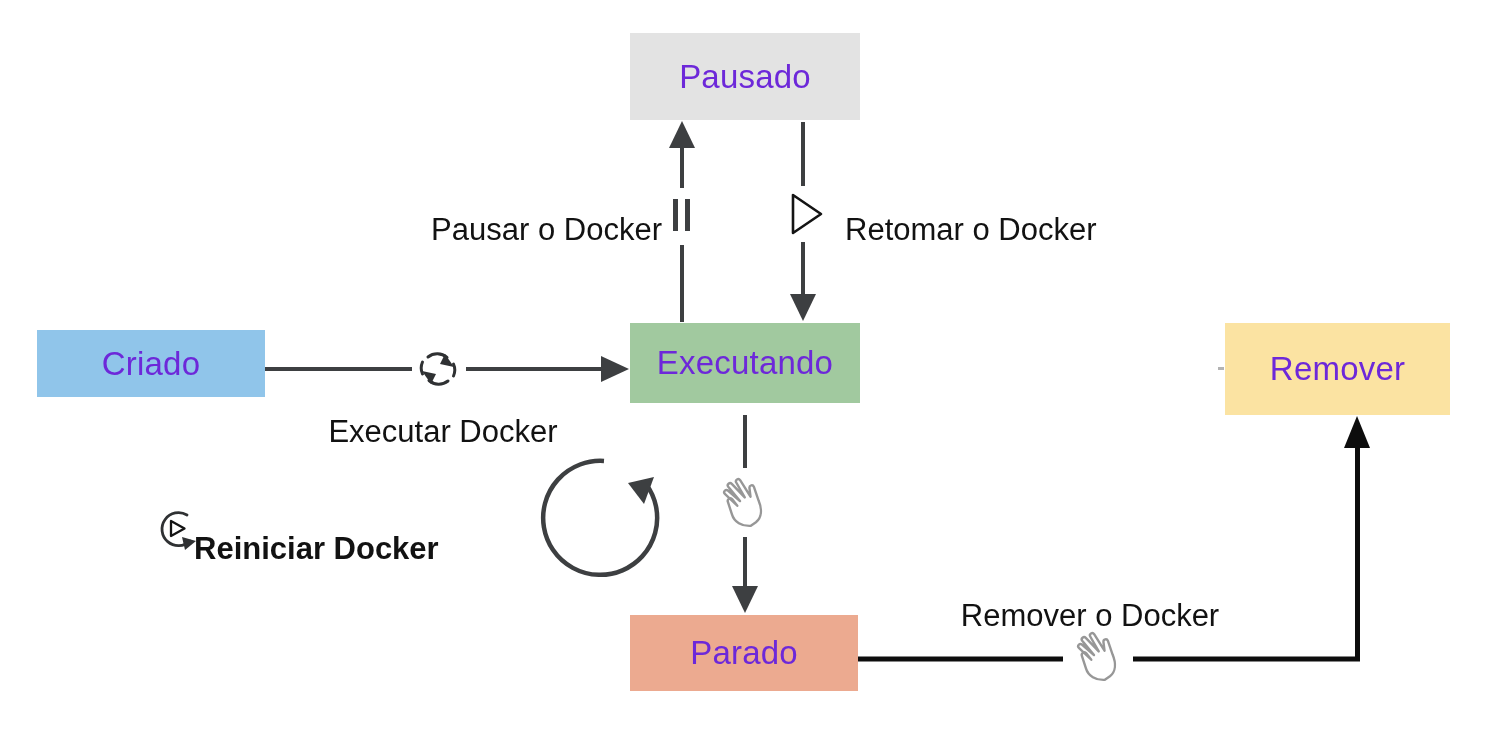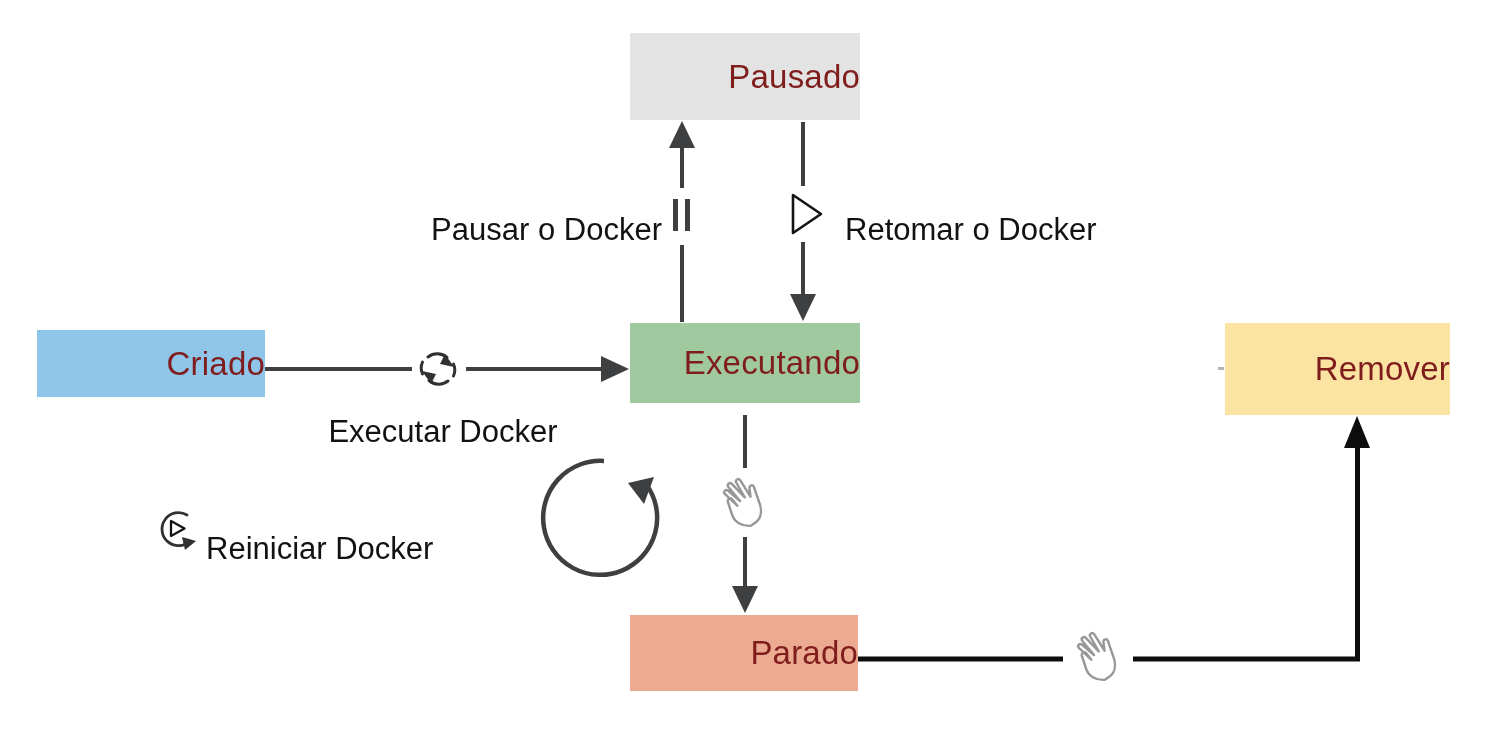--- a/index.html
+++ b/index.html
@@ -3,22 +3,22 @@
 <meta charset="utf-8">
 <style>
   html,body{margin:0;padding:0;}
   body{
     width:1500px;height:736px;background:#ffffff;position:relative;
     font-family:"Liberation Sans", sans-serif;color:#141414;overflow:hidden;
   }
   .stage{position:absolute;left:0;top:0;width:1500px;height:736px;}
   svg.overlay{position:absolute;left:0;top:0;width:1500px;height:736px;pointer-events:none;}
   .state-box{
-    position:absolute;display:flex;align-items:center;justify-content:flex-end;
-    font-size:33px;letter-spacing:0.2px;color:#7f1d1d;
+    position:absolute;display:flex;align-items:center;justify-content:center;
+    font-size:33px;letter-spacing:0.2px;color:#6d28d9;
   }
   .edge-label{
     position:absolute;font-size:31px;color:#121212;white-space:nowrap;margin-top:20px;
   }
   .center{text-align:center;}
   .right{text-align:right;}
 </style>
 </head>
 <body>
 
@@ -43,23 +43,24 @@
   <div class="state-box" style="left: 630px; top: 615px; width: 228px; height: 76px; background: rgb(236, 170, 144);">
     <span>Parado</span>
   </div>
 
   <div class="edge-label right" style="left:340px;top:192px;width:322px;">Pausar o Docker</div>
 
   <div class="edge-label center" style="left:288px;top:394px;width:310px;">Executar Docker</div>
 
   <div class="edge-label" style="left:845px;top:192px;">Retomar o Docker</div>
 
-  <div class="edge-label" style="left:206px;top:511px;">Reiniciar Docker</div>
+  <div class="edge-label" style="left:194px;top:511px;font-weight:bold;">Reiniciar Docker</div>
 
 
+  <div class="edge-label center" style="left:912px;top:578px;width:356px;">Remover o Docker</div>
 
   <svg class="overlay" viewBox="0 0 1500 736">
     <defs>
       <g id="hand">
         <path d="M16 50 C9 45 5.5 37 8.5 29.5 L13 17 c1 -2.6 5 -2 5 0.8 L18 26 L15.5 9 c-0.4 -2.8 3.8 -3.6 4.5 -0.8 L23 24 L22.5 5.5 c0 -2.9 4.3 -3 4.6 -0.1 L29 24 L31.5 7 c0.4 -2.8 4.6 -2.3 4.5 0.6 L34 27 l4.5 -7.5 c1.5 -2.4 5 -0.8 4.2 1.9 L38 35 c-2.5 9 -8 15.5 -15.5 15.5 Z" fill="#ffffff" stroke="#979797" stroke-width="2.4" stroke-linejoin="round"></path>
       </g>
     </defs>
 
     <g>
       <path d="M265 369 H412" stroke="#3d3f41" stroke-width="4" fill="none"></path>

